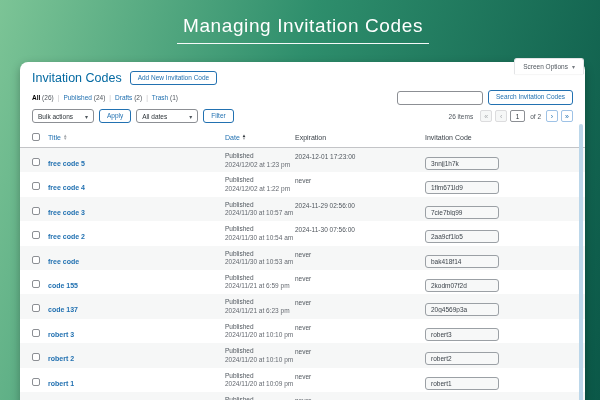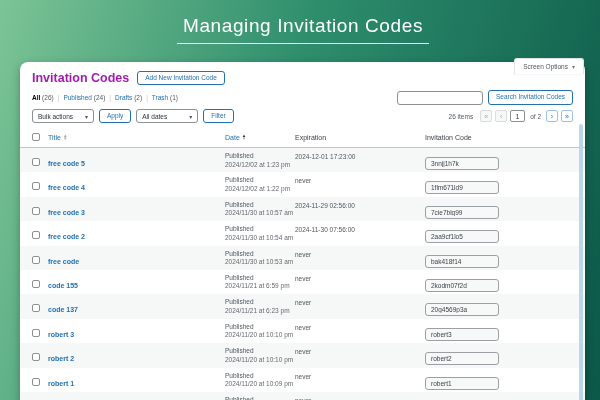--- a/index.html
+++ b/index.html
@@ -21,21 +21,21 @@
   .screen-options .arrow { font-size:6px; color:#787c82; }
 
   
   .panel { position:absolute; left:20px; top:62px; width:565px; height:372px;
            background:#fff; border-radius:8px; box-shadow:0 3px 10px rgba(0,0,0,.28);
            padding:5px 12px 0; }
   .scrollbar { position:absolute; right:2px; top:62px; bottom:6px; width:4px;
                background:#bcd7ea; border-radius:2px; }
 
   .panel-head { display:flex; align-items:center; gap:8px; height:20px; margin-top:1px; }
-  .panel-head h2 { font-size:12.5px; font-weight:700; color:#a21caf; }
+  .panel-head h2 { font-size:12.5px; font-weight:400; color:#0369a1; }
   .btn { background:#fff; border:1px solid #2271b1; color:#2271b1; border-radius:3px;
          font-size:6.5px; padding:3px 7px; line-height:1; cursor:pointer; white-space:nowrap; }
 
   .row-b { display:flex; justify-content:space-between; align-items:center; margin-top:2px; height:15px; }
   .filter-links { font-size:6.5px; display:flex; align-items:center; gap:4px; }
   .filter-link { text-decoration:none; color:#2271b1; cursor:pointer; }
   .filter-link.current .flabel { color:#000; font-weight:bold; }
   .filter-link .fcount { color:#50575e; }
   .sep { color:#c3c4c7; font-size:6.5px; }
   .search-area { display:flex; gap:5px; align-items:center; }

